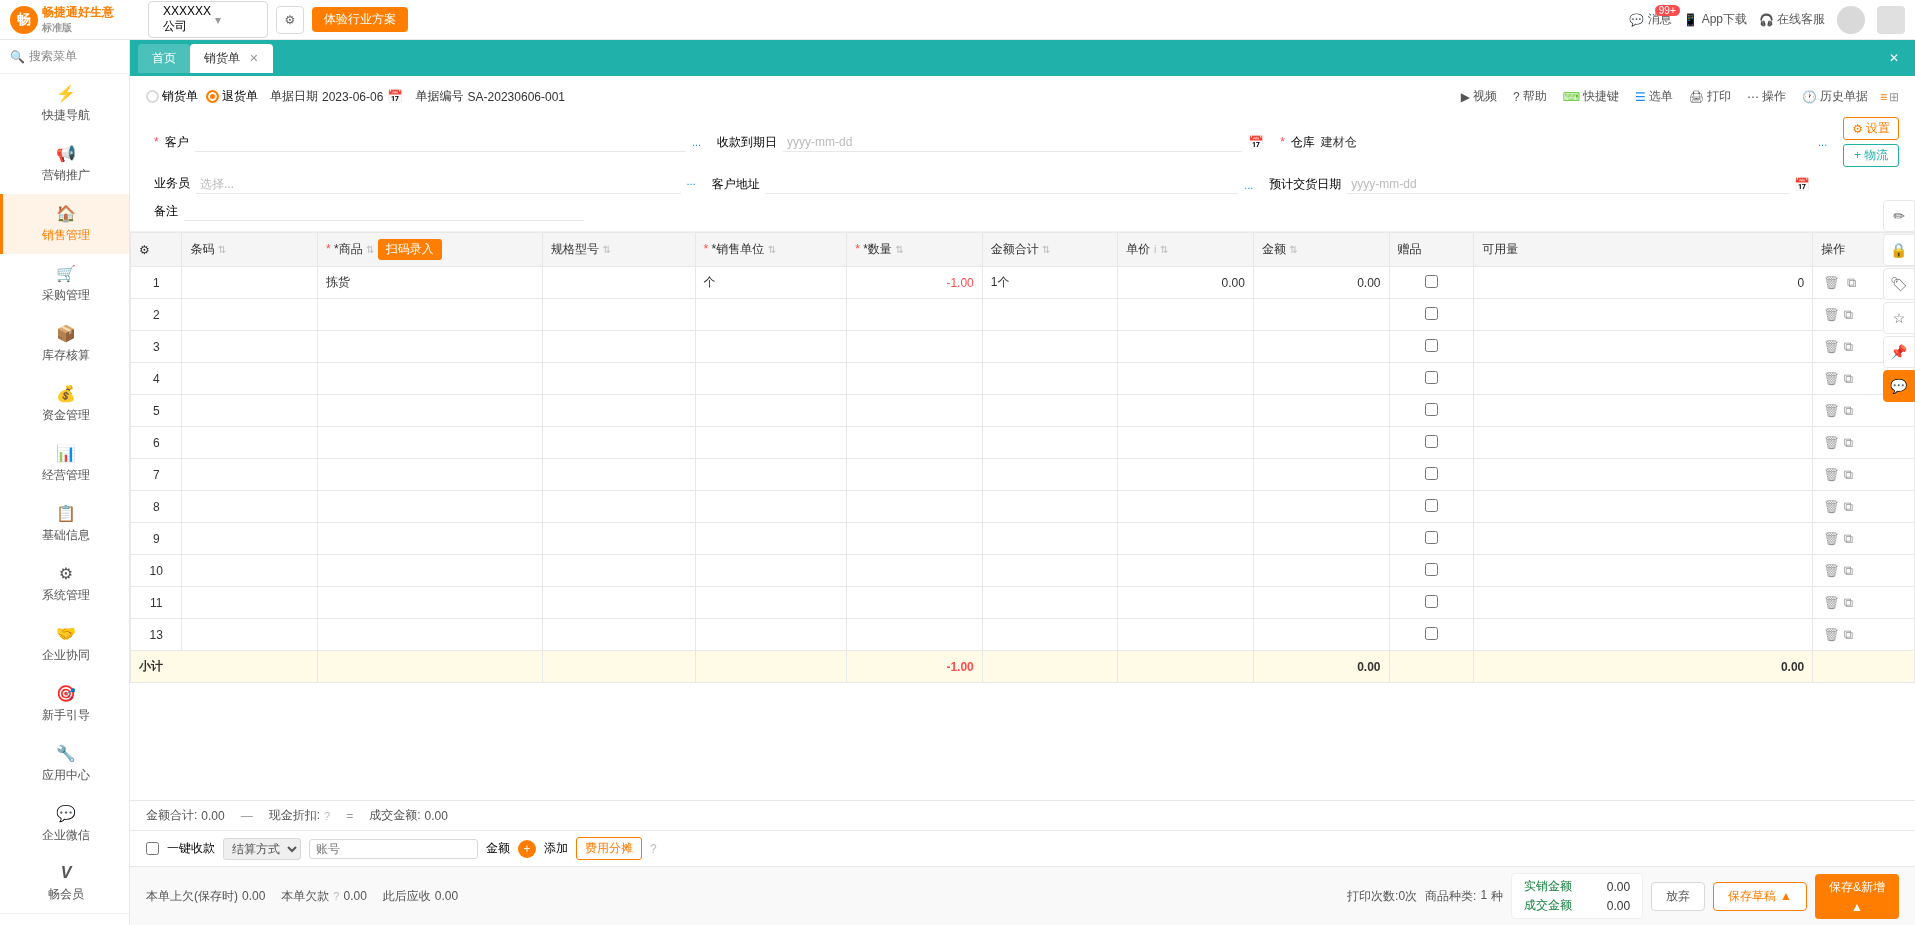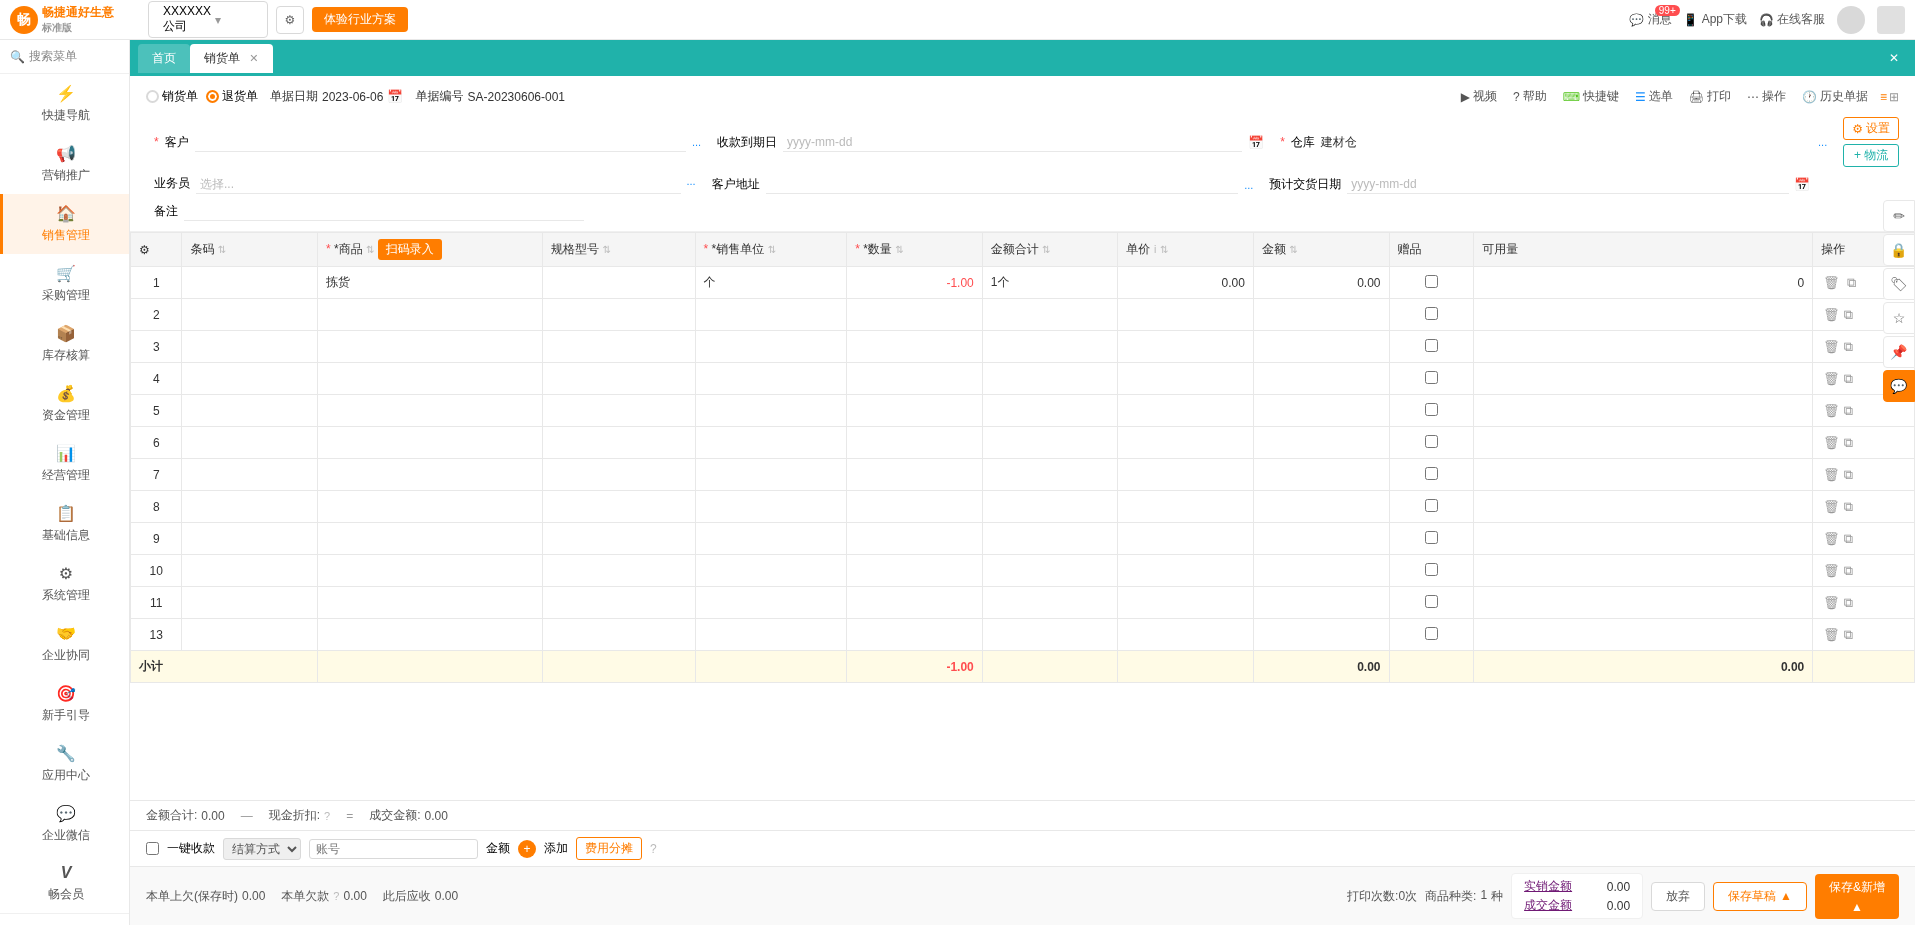--- a/index.html
+++ b/index.html
@@ -74,21 +74,21 @@
     .expense-btn { border: 1px solid #ff7d00; color: #ff7d00; background: #fff; border-radius: 3px; padding: 2px 8px; cursor: pointer; }
     .help-icon { color: #bbb; cursor: pointer; }
 
     
     .statusbar { background: #f9f9f9; border-top: 1px solid #e8e8e8; padding: 6px 16px; display: flex; align-items: center; gap: 16px; font-size: 12px; }
     .status-item { display: flex; align-items: center; gap: 4px; color: #555; }
     .product-count { display: flex; align-items: flex-start; gap: 4px; color: #555; }
     .bottom-right { margin-left: auto; display: flex; align-items: center; gap: 8px; }
     .amount-summary { display: flex; flex-direction: column; align-items: flex-end; gap: 2px; background: #fff; padding: 4px 12px; border: 1px solid #f0f0f0; border-radius: 4px; }
     .amount-row { display: flex; align-items: center; gap: 8px; }
-    .amount-label { color: #701a75; text-decoration: underline; }
+    .amount-label { color: #15803d; }
     .amount-val { color: #333; font-weight: 500; min-width: 50px; text-align: right; }
     .discard-btn { border: 1px solid #d9d9d9; background: #fff; border-radius: 4px; padding: 5px 14px; cursor: pointer; color: #555; }
     .save-draft-btn { border: 1px solid #ff7d00; background: #fff; color: #ff7d00; border-radius: 4px; padding: 5px 14px; cursor: pointer; display: flex; align-items: center; gap: 4px; }
     .save-new-btn { background: #ff7d00; color: #fff; border: none; border-radius: 4px; padding: 5px 14px; cursor: pointer; display: flex; align-items: center; gap: 4px; flex-direction: column; }
 
     
     .right-float { position: fixed; right: 0; top: 200px; display: flex; flex-direction: column; gap: 2px; z-index: 100; }
     .rf-btn { width: 32px; height: 32px; background: #fff; border: 1px solid #e8e8e8; display: flex; align-items: center; justify-content: center; cursor: pointer; color: #666; font-size: 14px; border-radius: 4px 0 0 4px; }
     .rf-btn.active { background: #ff7d00; color: #fff; border-color: #ff7d00; }
 

